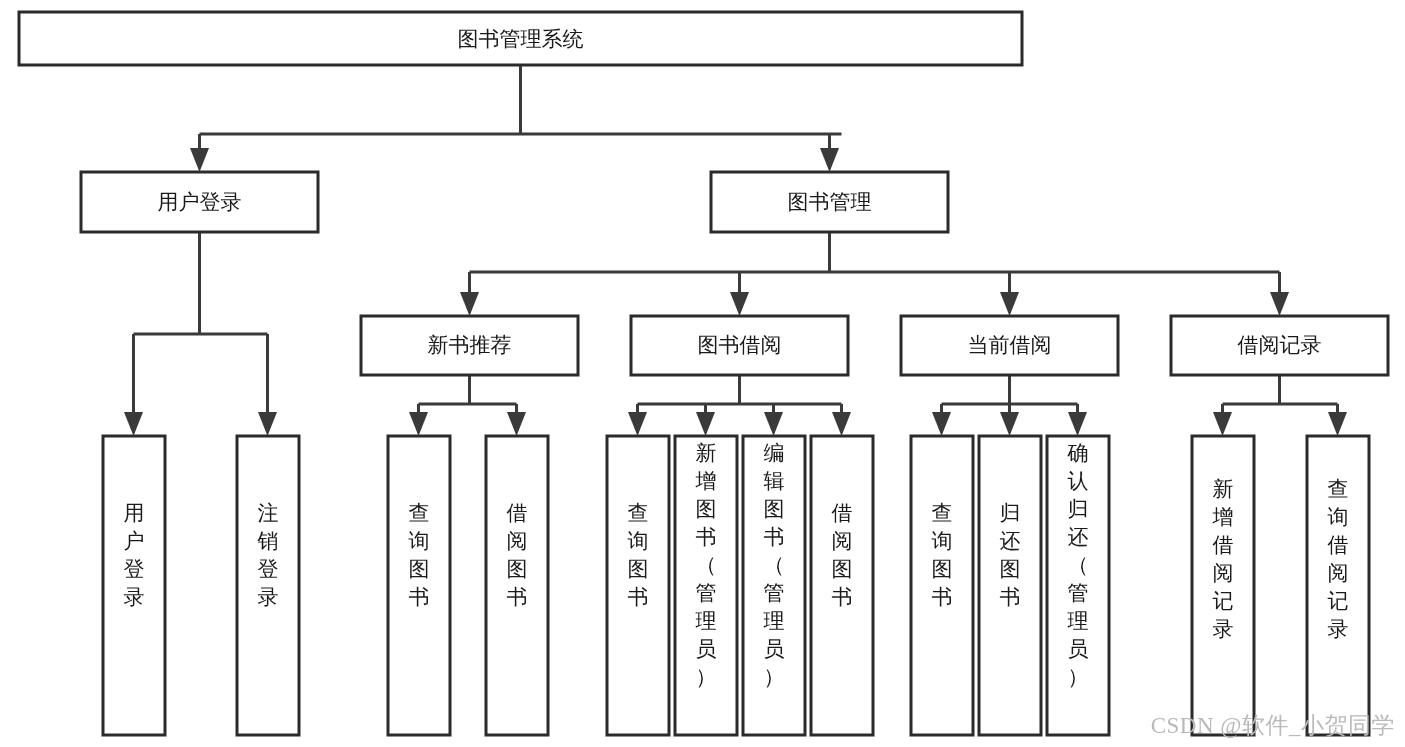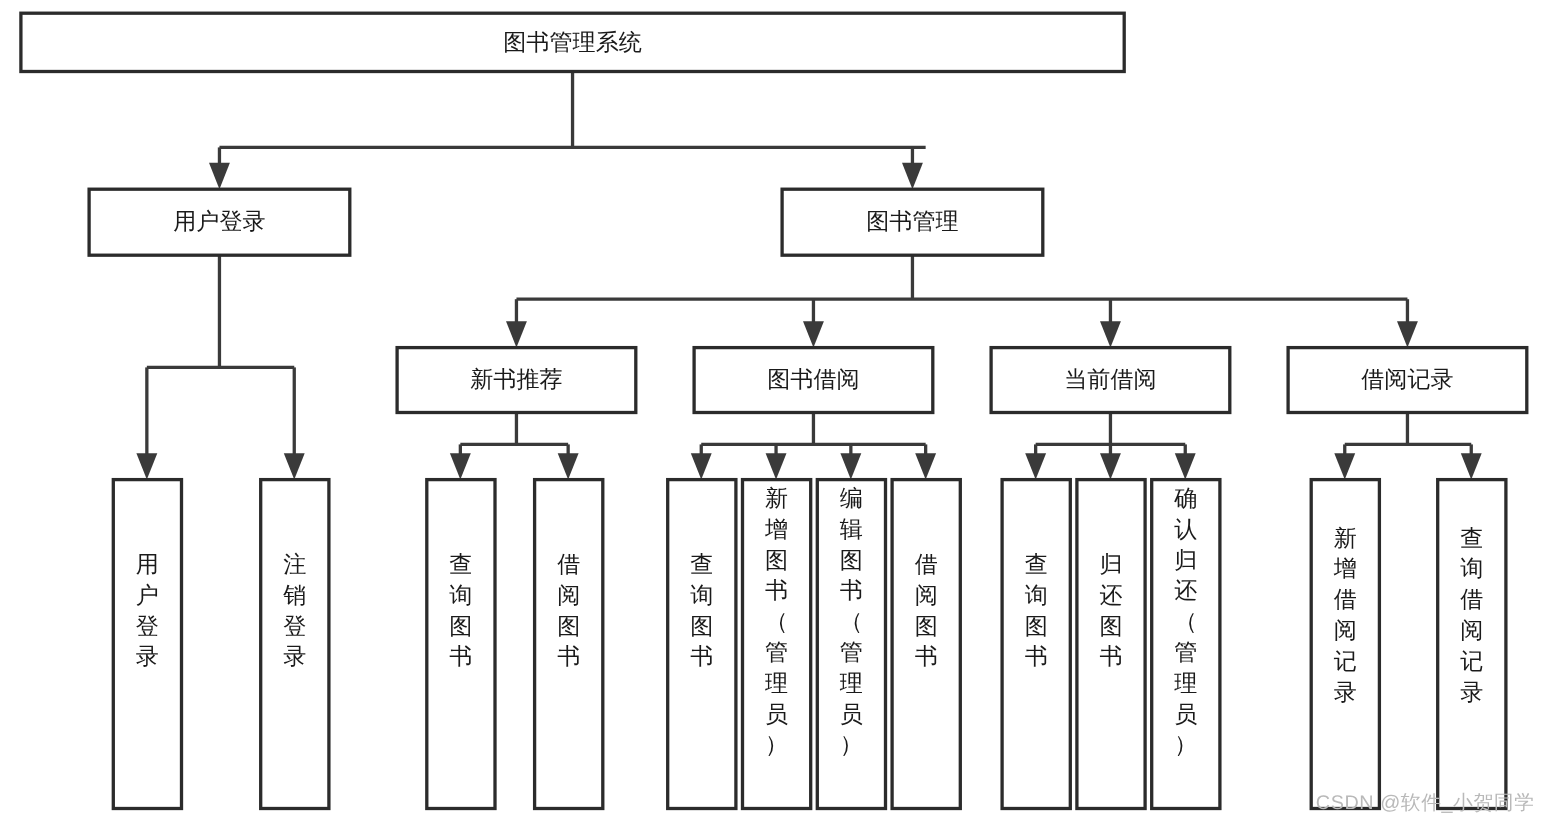--- a/index.html
+++ b/index.html
@@ -50,22 +50,22 @@
     stroke-linecap: butt;
   }
   .arrow-head {
     fill: #3a3a3a;
     stroke: none;
   }
   .watermark {
     position: absolute;
     right: 10px;
     bottom: 6px;
-    font-family: Liberation Sans, sans-serif;
-    font-size: 18px;
+    font-family: Liberation Serif, serif;
+    font-size: 23px;
     color: #b9b9b9;
     letter-spacing: 0.5px;
     user-select: none;
     pointer-events: none;
   }
 </style>
 </head>
 <body>
 
 <div id="diagram-root">

